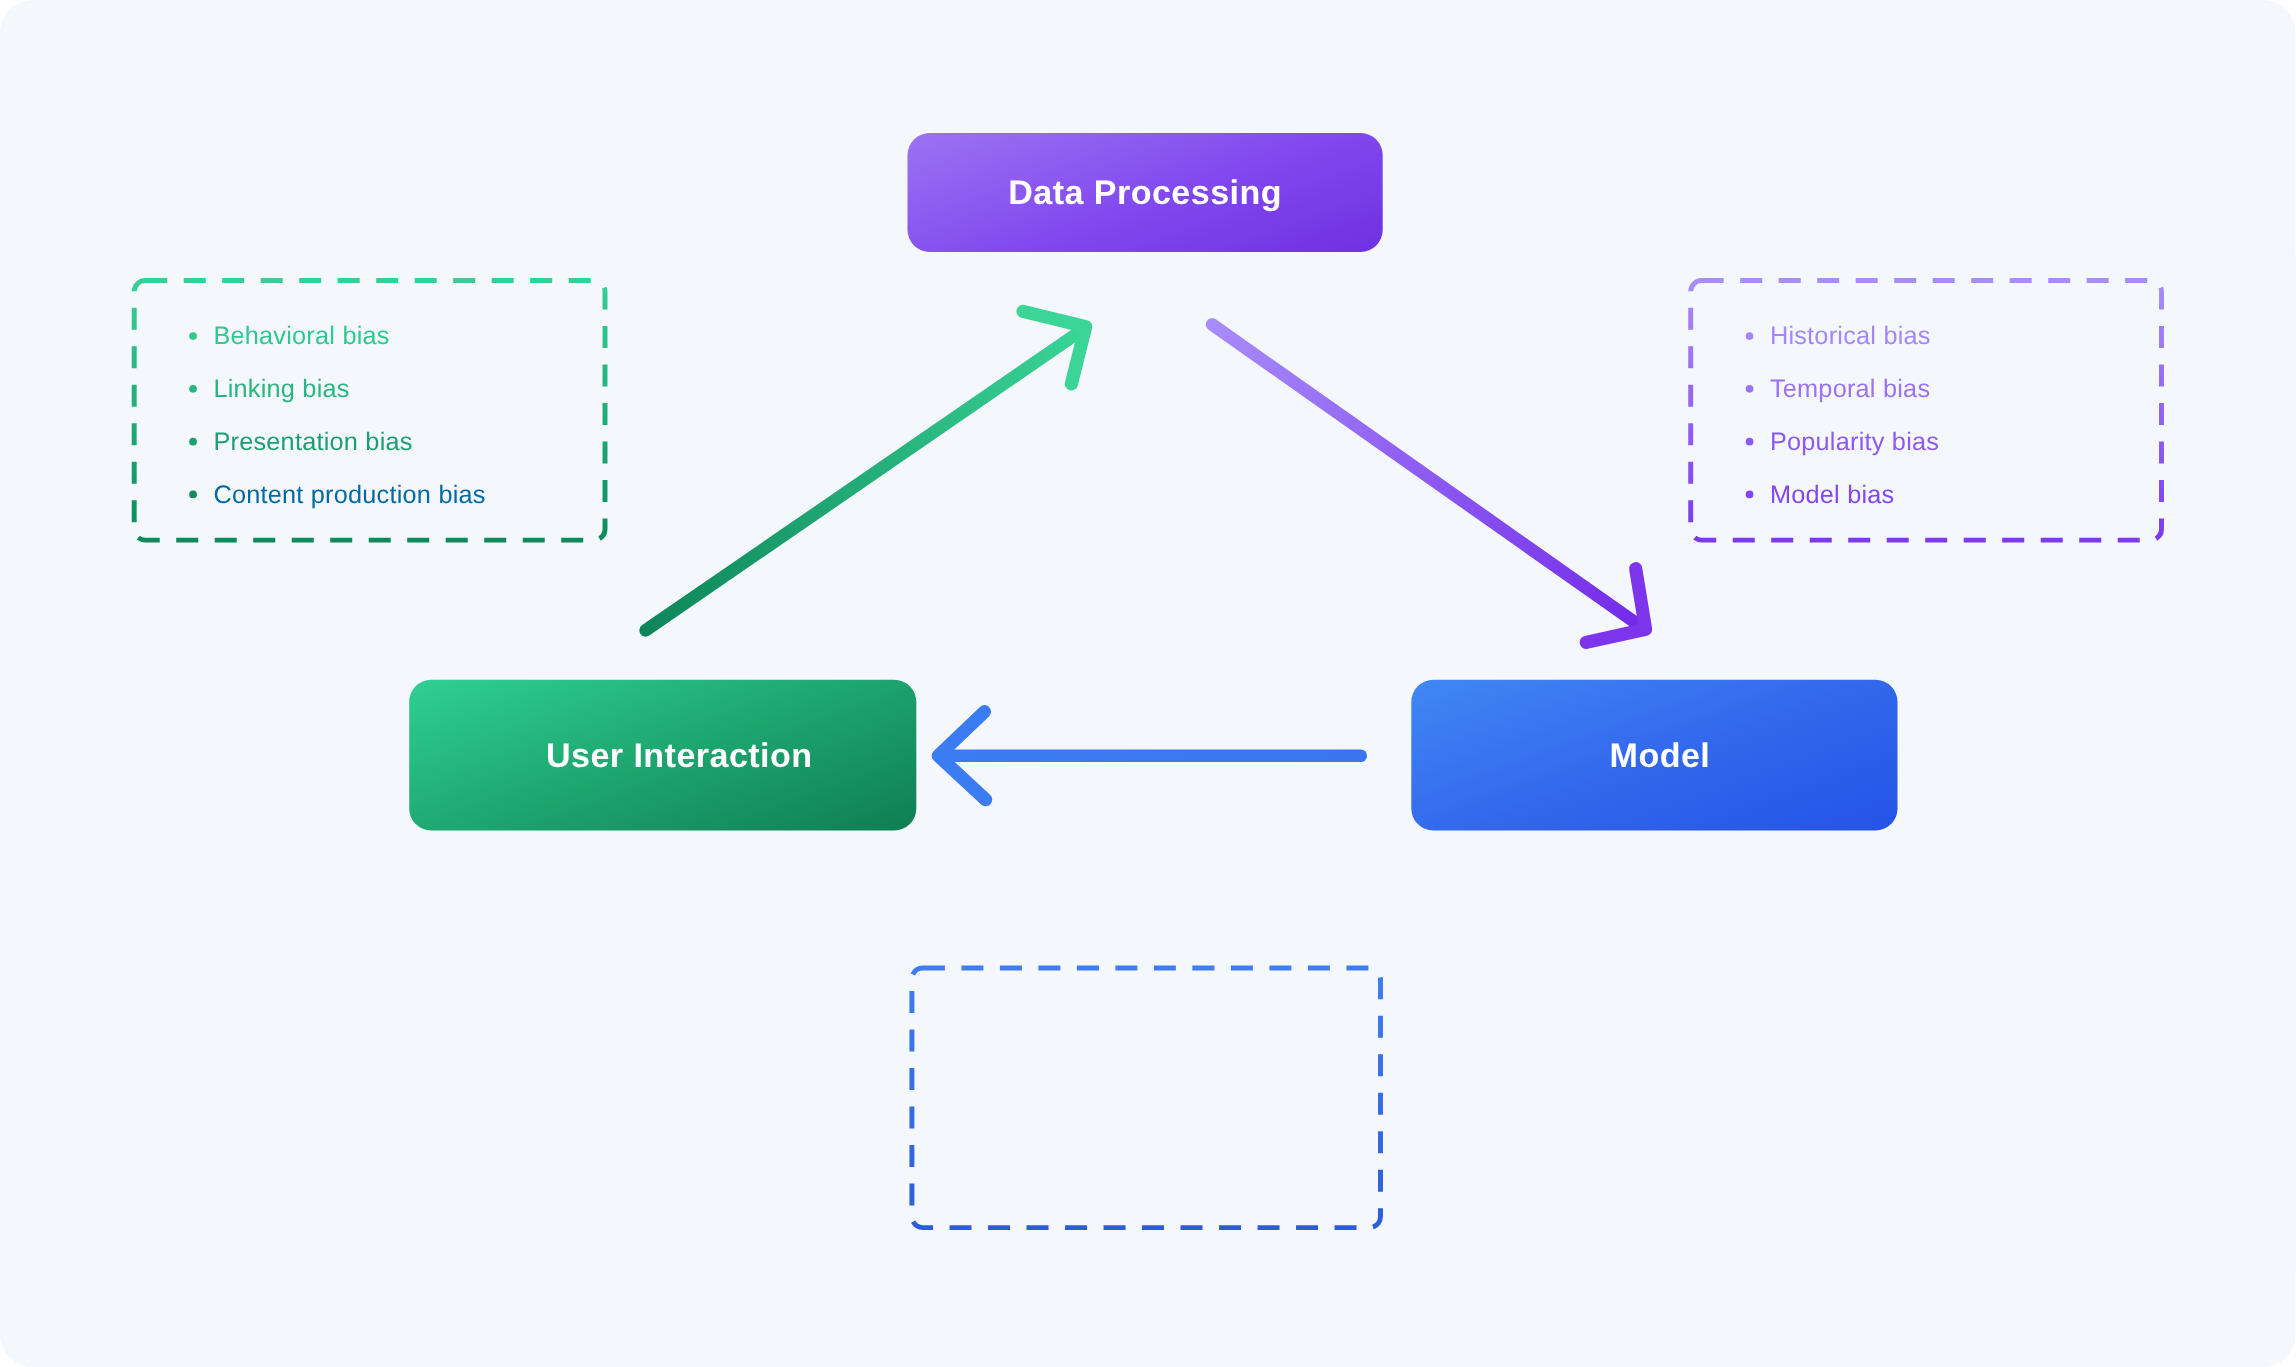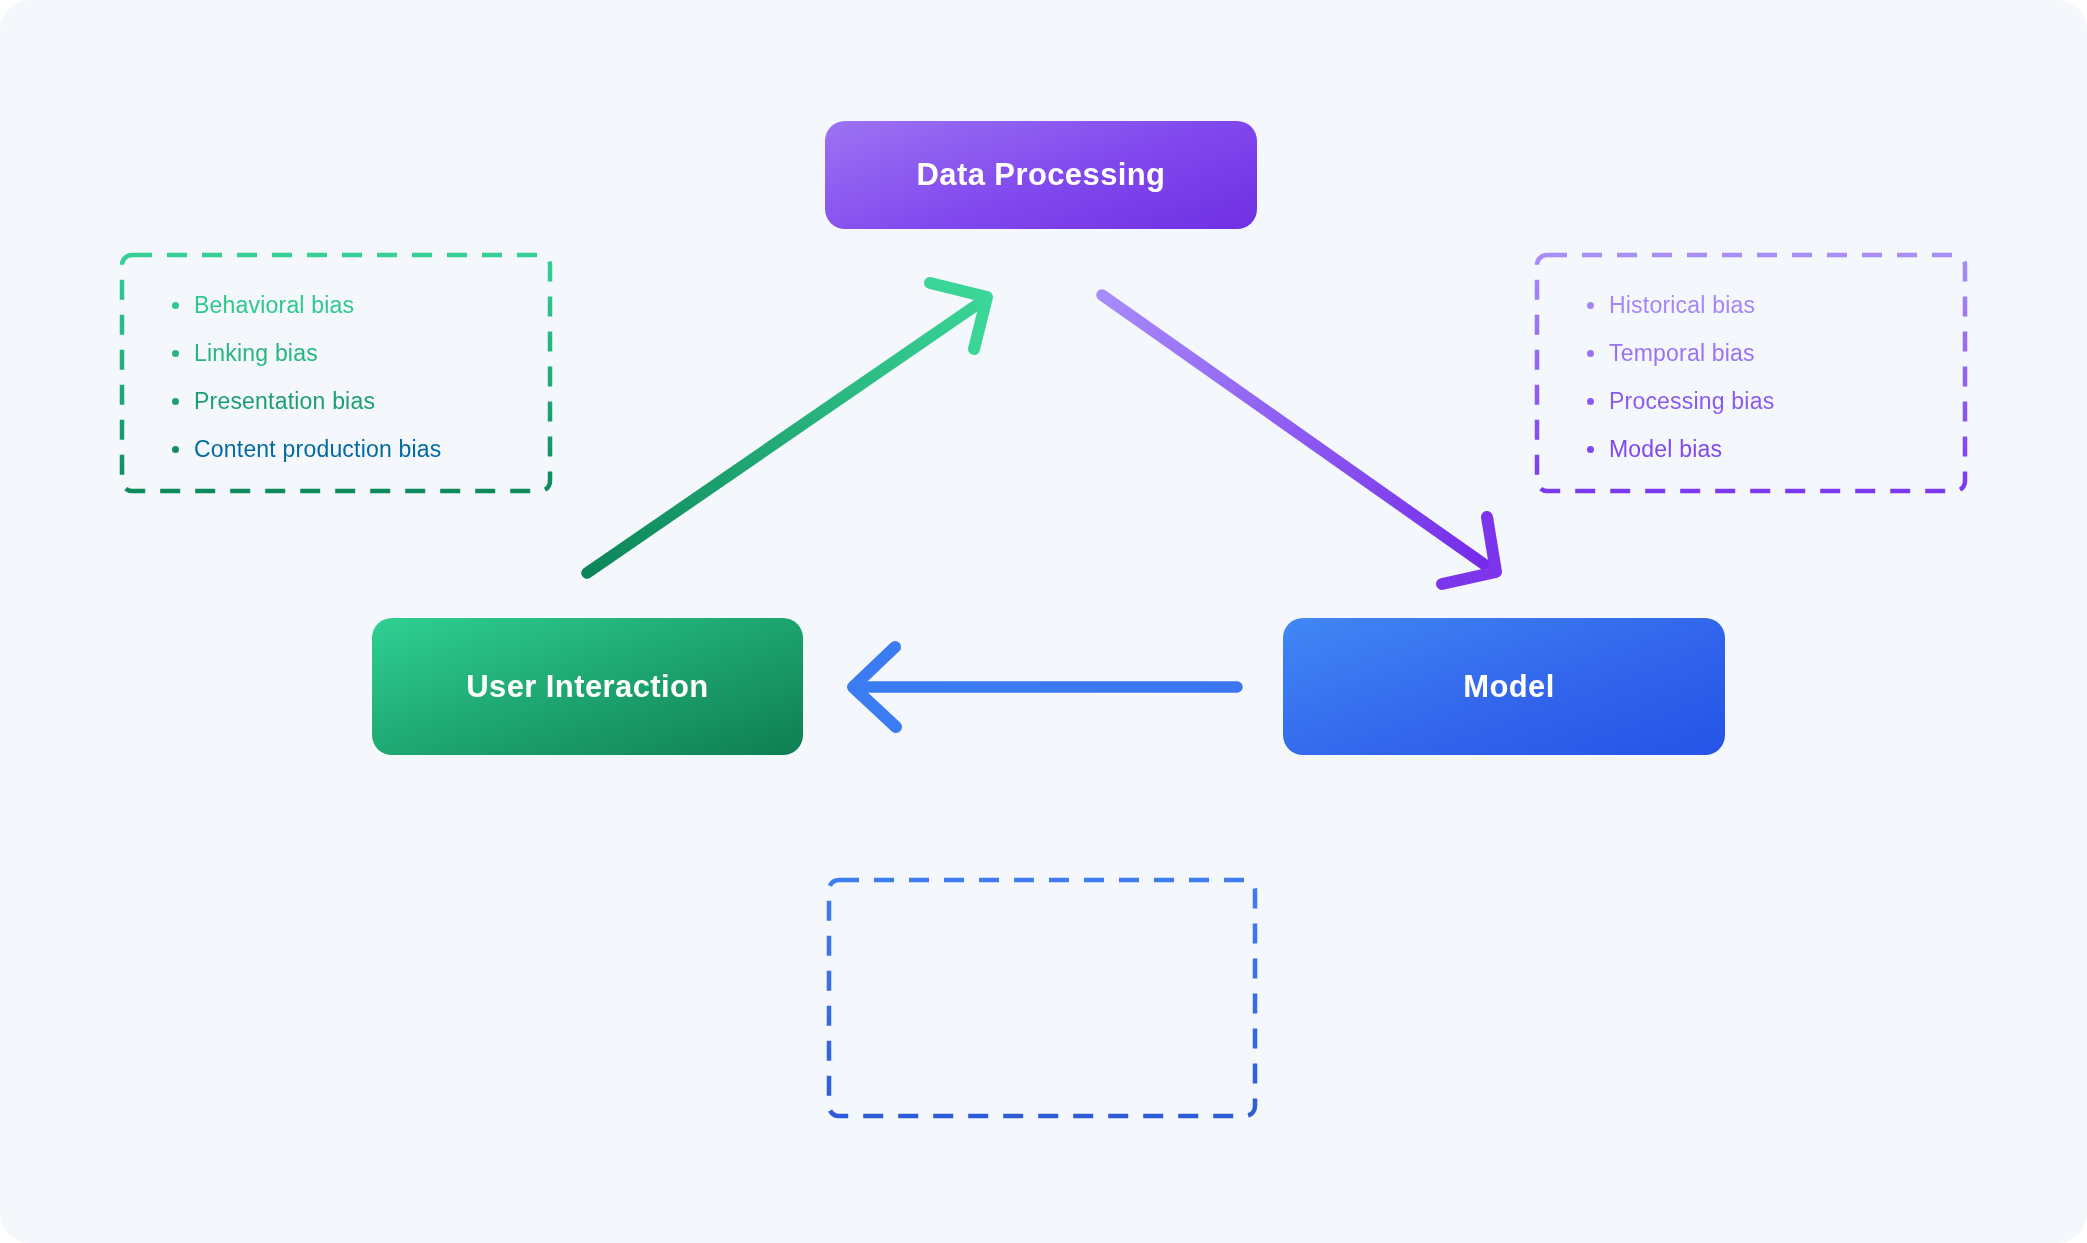--- a/index.html
+++ b/index.html
@@ -86,21 +86,21 @@
     <g>
       <line x1="1237" y1="687" x2="860" y2="687" stroke="url(#gradArrowBlue)" stroke-width="11.5" stroke-linecap="round"></line>
       <polyline points="895,647 853,687 896,727" fill="none" stroke-width="12" stroke-linecap="round" stroke-linejoin="round" stroke="#3b7cf2"></polyline>
     </g>
   </svg>
 
   <div class="node node-dp" style="background: linear-gradient(160deg, rgb(156, 115, 243) 0%, rgb(129, 72, 238) 55%, rgb(112, 48, 226) 100%);">
     <span class="node-label">Data Processing</span>
   </div>
 
-  <div class="node node-ui" style="background: linear-gradient(160deg, rgb(47, 208, 146) 0%, rgb(28, 162, 108) 55%, rgb(15, 126, 83) 100%);">
+  <div class="node node-ui" style="background: linear-gradient(160deg, rgb(47, 208, 146) 0%, rgb(28, 162, 108) 55%, rgb(15, 126, 83) 100%); padding-left: 30px;">
     <span class="node-label">User Interaction</span>
   </div>
 
   <div class="node node-model" style="background: linear-gradient(160deg, rgb(65, 135, 245) 0%, rgb(50, 102, 236) 55%, rgb(37, 83, 231) 100%);">
     <span class="node-label">Model</span>
   </div>
 
   <div class="bias-list list-ui">
       <div class="bias-item">
         <span class="dot" style="background: rgb(47, 201, 142);"></span>
@@ -123,21 +123,21 @@
       <div class="bias-item">
         <span class="dot" style="background: rgb(165, 134, 247);"></span>
         <span class="bias-label" style="color: rgb(165, 134, 247);">Historical bias</span>
       </div>
       <div class="bias-item">
         <span class="dot" style="background: rgb(155, 114, 244);"></span>
         <span class="bias-label" style="color: rgb(155, 114, 244);">Temporal bias</span>
       </div>
       <div class="bias-item">
         <span class="dot" style="background: rgb(140, 90, 242);"></span>
-        <span class="bias-label" style="color: rgb(140, 90, 242);">Processing bias</span>
+        <span class="bias-label" style="color: rgb(140, 90, 242);">Popularity bias</span>
       </div>
       <div class="bias-item">
         <span class="dot" style="background: rgb(130, 72, 239);"></span>
         <span class="bias-label" style="color: rgb(130, 72, 239);">Model bias</span>
       </div>
     </div>
 
 </div>
 
 </body></html>

